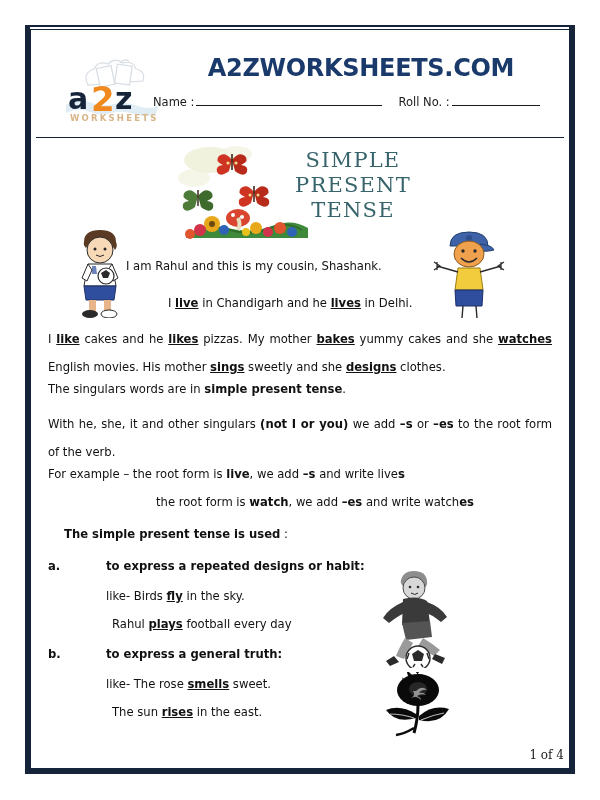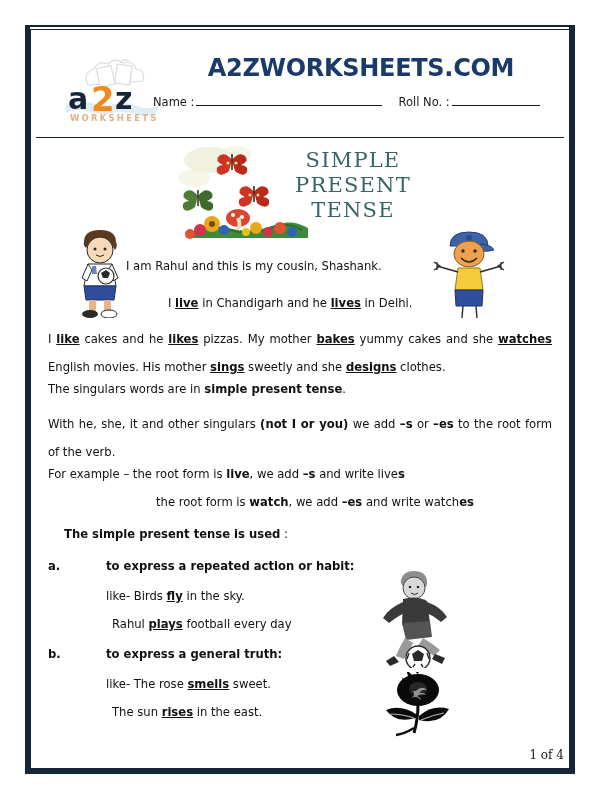--- a/index.html
+++ b/index.html
@@ -359,21 +359,21 @@
 
     <div class="para p-rule"><span>With he, she, it and other singulars  </span><span class="b">(not I or you)</span><span> we add </span><span class="b">–s</span><span> or </span><span class="b">–es</span><span> to the root form of the verb.</span></div>
 
     <div class="line l-ex1"><span>For example – the root form is </span><span class="b">live</span><span>, we add </span><span class="b">–s</span><span> and write live</span><span class="b">s</span></div>
 
     <div class="line l-ex2"><span>the root form is </span><span class="b">watch</span><span>, we add </span><span class="b">–es</span><span> and write watch</span><span class="b">es</span></div>
 
     <div class="line l-used"><span class="b">The simple present tense is used</span><span> :</span></div>
 
     <div class="line l-a b">a.</div>
-    <div class="line l-a-txt b">to express a repeated action or habit:</div>
+    <div class="line l-a-txt b">to express a repeated designs or habit:</div>
     <div class="line l-a1"><span>like- Birds </span><span class="bu">fly</span><span> in the sky.</span></div>
     <div class="line l-a2"><span>Rahul </span><span class="bu">plays</span><span> football every day</span></div>
 
     <div class="line l-b b">b.</div>
     <div class="line l-b-txt b">to express a general truth:</div>
     <div class="line l-b1"><span>like- The rose </span><span class="bu">smells</span><span> sweet.</span></div>
     <div class="line l-b2"><span>The sun </span><span class="bu">rises</span><span> in the east.</span></div>
 
   </div>
 

